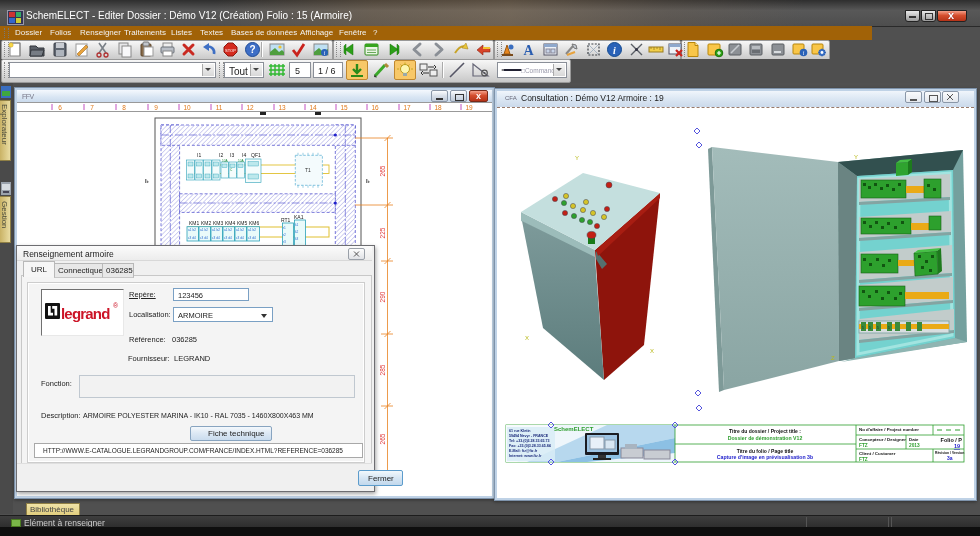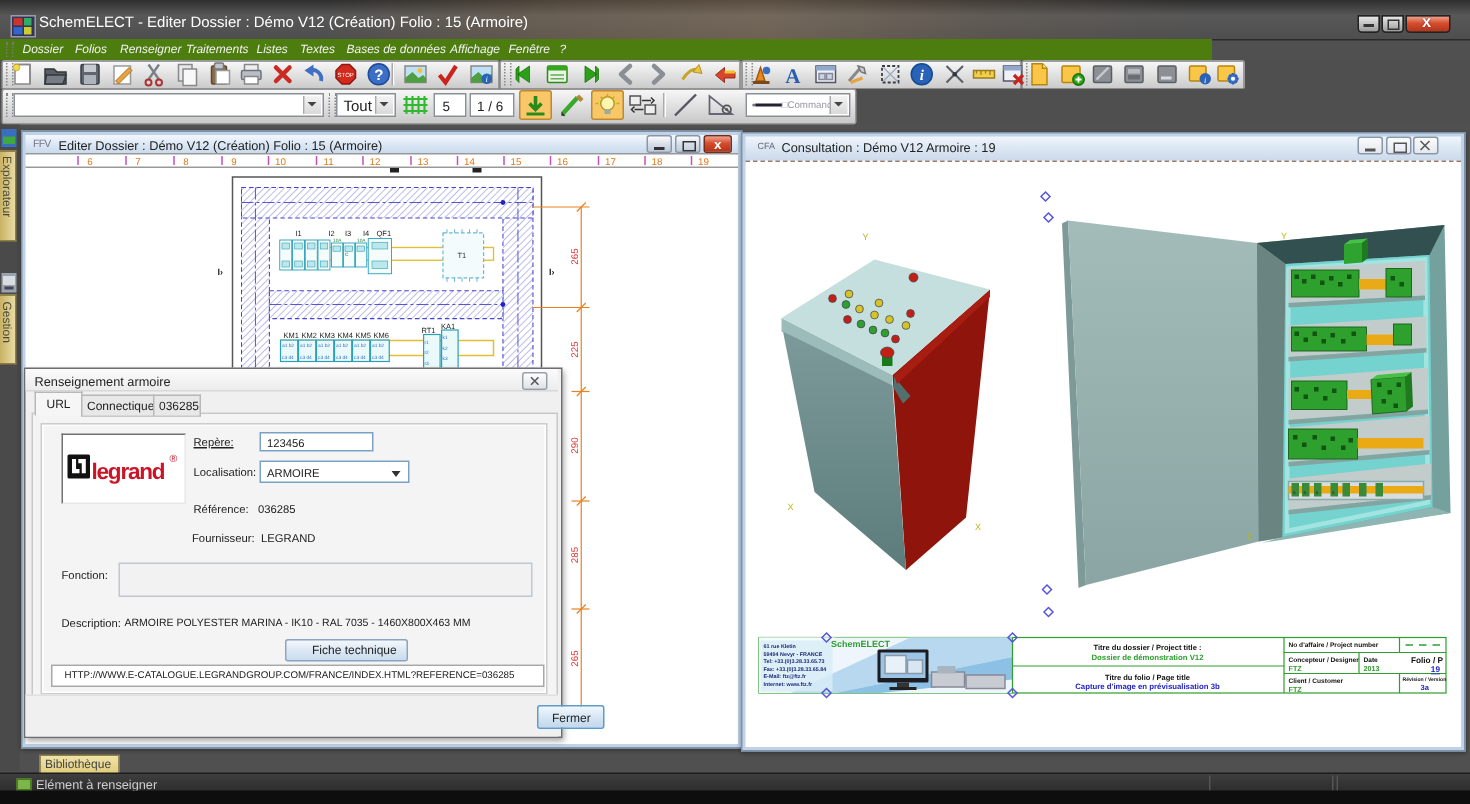--- a/index.html
+++ b/index.html
@@ -4,21 +4,21 @@
 <style>
 html,body{margin:0;padding:0;}
 body{width:980px;height:536px;overflow:hidden;font-family:"Liberation Sans",sans-serif;background:#505050;}
 #app{position:absolute;left:0;top:0;width:980px;height:536px;background:#505050;}
 .abs{position:absolute;}
 svg{display:block;}
 
 #titlebar{left:0;top:0;width:980px;height:26px;background:linear-gradient(#2e2e2e,#585858 40%,#4e4e4e);border-bottom:1px solid #2a2a2a;}
 #titletxt{left:26px;top:10px;color:#fff;font-size:10px;white-space:nowrap;}
 .capbtn{top:10px;height:12px;border-radius:0 0 3px 3px;border:1px solid #222;box-sizing:border-box;}
-#menubar{left:0;top:26px;width:808px;height:14px;background:#4d7c0f;color:#f2f2f2;font-size:8px;font-style:italic;}
+#menubar{left:0;top:26px;width:872px;height:14px;background:#a16207;color:#f2f2f2;font-size:8px;}
 #menubar span{position:absolute;top:2px;}
 
 .tb{background:linear-gradient(#f7f7f7,#e2e2e2 45%,#c8c8c8);border:1px solid #999;border-radius:2px;}
 .grip{width:3px;border-left:1px dotted #888;border-right:1px dotted #888;}
 .sep{width:1px;background:#aaa;border-right:1px solid #fff;}
 .combo{background:#fff;border:1px solid #8a8f98;box-sizing:border-box;}
 .dd{position:absolute;right:1px;top:1px;bottom:1px;width:11px;background:linear-gradient(#f4f4f4,#d8d8d8);border-left:1px solid #aaa;}
 .dd:after{content:"";position:absolute;left:2px;top:4px;border:3px solid transparent;border-top-color:#444;}
 
 .win{border:1px solid #7e93ab;background:#bfd2e6;box-shadow:0 1px 3px rgba(0,0,0,.4);}
@@ -338,21 +338,20 @@
         <div class="abs" style="left:2px;top:9px;width:6px;height:2px;background:#445;"></div>
       </div>
     <div class="abs" style="left:0px;top:113px;width:11px;height:47px;background:linear-gradient(90deg,#c9b265,#e9dca2);border:1px solid #8f7f45;border-left:none;box-sizing:border-box;">
       <span style="position:absolute;left:0px;top:4px;font-size:8px;color:#4a4a3a;writing-mode:vertical-rl;">Gestion</span>
     </div>
   </div>
 
   <div class="abs win" id="editwin" style="left:14px;top:87px;width:479px;height:410px;">
     <div class="wtitle">
       <span style="position:absolute;left:5px;top:3px;font-size:7px;color:#778;letter-spacing:-.5px;">FFV</span>
-      <span style="position:absolute;left:22px;top:2px;">Editer  Dossier : Démo V12  (Création)  Folio : 15  (Armoire)</span>
     </div>
     <div class="wbtn" style="left:416px;">
         <div class="abs" style="left:4px;top:7px;width:7px;height:2px;background:#333;"></div>
       </div>
     <div class="wbtn" style="left:435px;">
         <div class="abs" style="left:4px;top:3px;width:7px;height:5px;border:1px solid #333;"></div>
       </div>
     <div class="wbtn" style="left:454px;width:19px;background:linear-gradient(#f5a089,#d44e2e 45%,#b53318);border-color:#7a2a18;">
         <span style="position:absolute;left:6px;top:0px;color:#fff;font-size:9px;font-weight:bold;">x</span>
       </div>

